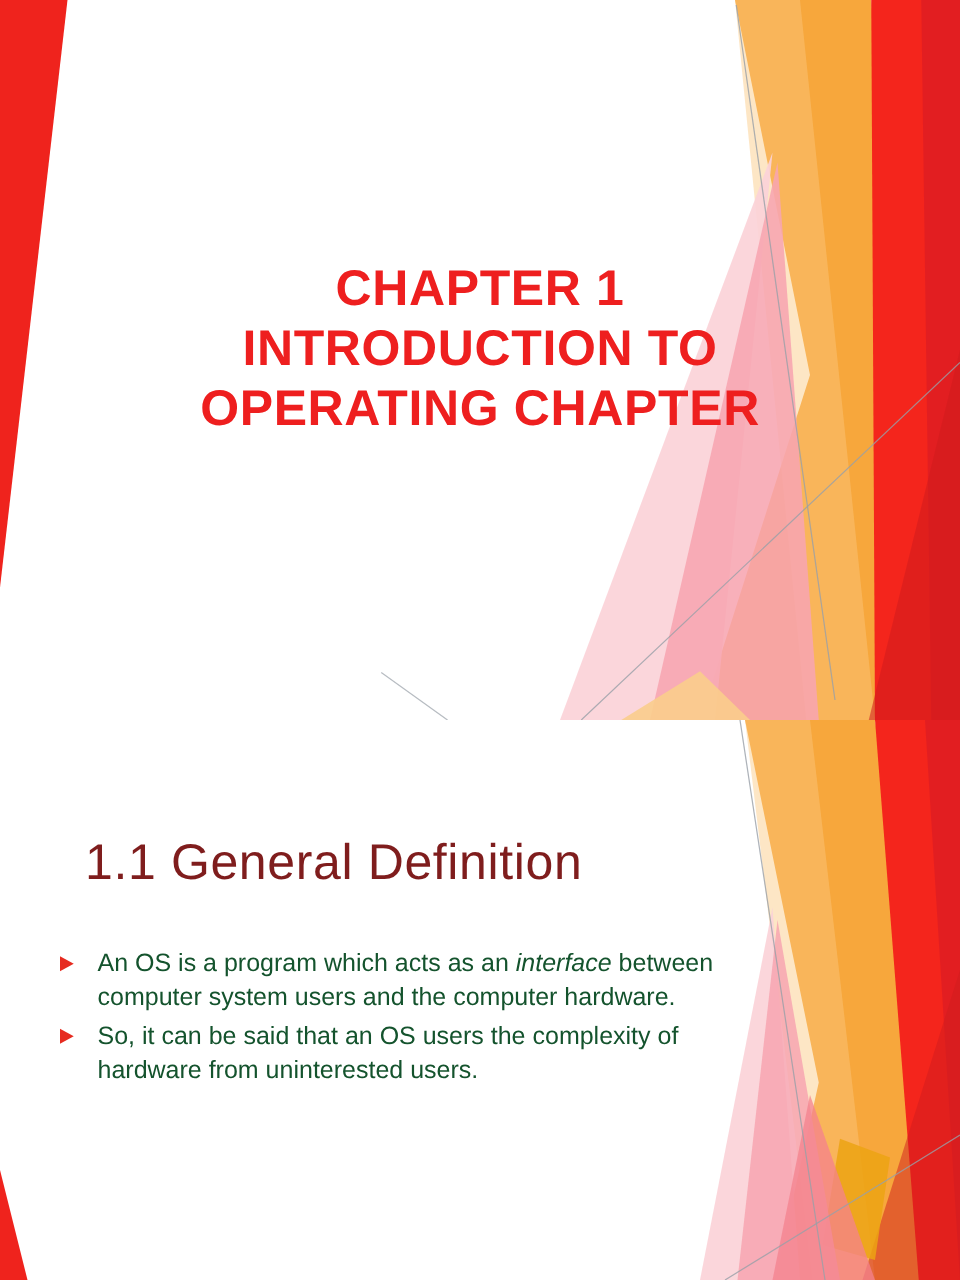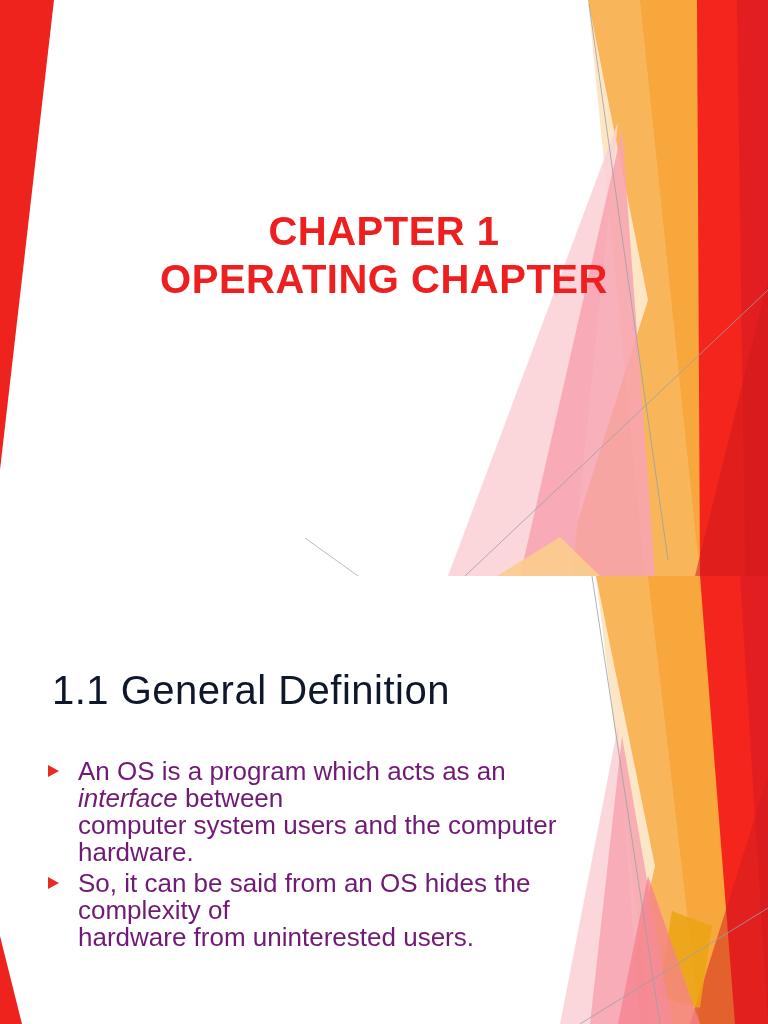--- a/index.html
+++ b/index.html
@@ -15,33 +15,33 @@
   
   .s1-title{
     position:absolute;left:148px;top:180px;width:472px;
     text-align:center;font-weight:bold;font-size:40px;line-height:48px;
     color:#ee1f1f;z-index:2;letter-spacing:0.5px;
   }
   .s1-title .tline{display:block;}
 
   
   .s2-title{
-    position:absolute;left:52px;top:58px;z-index:2;
-    font-size:40px;line-height:46px;color:#0f172a;font-weight:normal;
+    position:absolute;left:68px;top:58px;z-index:2;
+    font-size:40px;line-height:46px;color:#7f1d1d;font-weight:normal;
     letter-spacing:0.5px;
   }
 
   
   .bullets{
     position:absolute;left:48px;top:182px;width:548px;z-index:2;
     list-style:none;margin:0;padding:0;
   }
   .bullets li{
     position:relative;padding-left:30px;margin-bottom:4px;
-    font-size:26px;line-height:27px;color:#701a75;
+    font-size:20px;line-height:27px;color:#14532d;
   }
   .tri{
     position:absolute;left:0;top:7px;width:0;height:0;
     border-left:11px solid #e62b20;
     border-top:6px solid transparent;
     border-bottom:6px solid transparent;
   }
   .bline{white-space:pre-wrap;}
   .it{font-style:italic;}
 </style>
@@ -64,20 +64,21 @@
       <polygon points="622,130 520,576 655,576" fill="#f7a5b0" opacity="0.88"></polygon>
       <polygon points="497,576 560,537 600,576" fill="#facd8c" opacity="0.9"></polygon>
 
       <line x1="589" y1="4" x2="668" y2="560" stroke="#99a0a8" stroke-width="1" opacity="0.8"></line>
       <line x1="768" y1="290" x2="465" y2="576" stroke="#99a0a8" stroke-width="1" opacity="0.8"></line>
       <line x1="305" y1="538" x2="358" y2="576" stroke="#99a0a8" stroke-width="1" opacity="0.7"></line>
     </svg>
 
     <h1 class="s1-title">
       <span class="tline">CHAPTER 1</span>
+      <span class="tline">INTRODUCTION TO</span>
       <span class="tline">OPERATING CHAPTER</span>
     </h1>
   </section>
 
   <section class="slide" id="slide2">
     <svg class="deco" width="768" height="448" viewBox="0 0 768 448">
       <polygon points="596,0 700,0 768,448 620,448 655,290" fill="#f7a73c"></polygon>
       <polygon points="596,0 648,0 700,448 650,448" fill="#fbc87e" opacity="0.45"></polygon>
       <polygon points="700,0 768,0 768,448 735,448" fill="#f4251c"></polygon>
       <polygon points="740,0 768,0 768,448" fill="#e01e22" opacity="0.9"></polygon>
@@ -94,19 +95,19 @@
     <h2 class="s2-title">1.1 General Definition</h2>
 
     <ul class="bullets">
       <li>
         <span class="tri"></span>
         <div class="bline"><span>An OS is a program which acts as an </span><span class="it">interface</span><span> between</span></div>
         <div class="bline">computer system users and the computer hardware.</div>
       </li>
       <li>
         <span class="tri"></span>
-        <div class="bline">So, it can be said from an OS hides the complexity of</div>
+        <div class="bline">So, it can be said that an OS users the complexity of</div>
         <div class="bline">hardware from uninterested users.</div>
       </li>
     </ul>
   </section>
 
 </div>
 
 </body></html>

